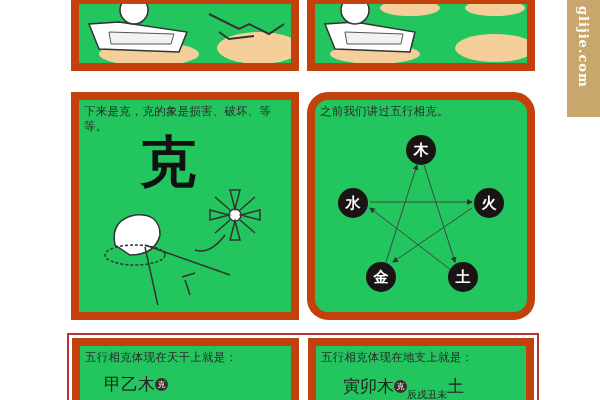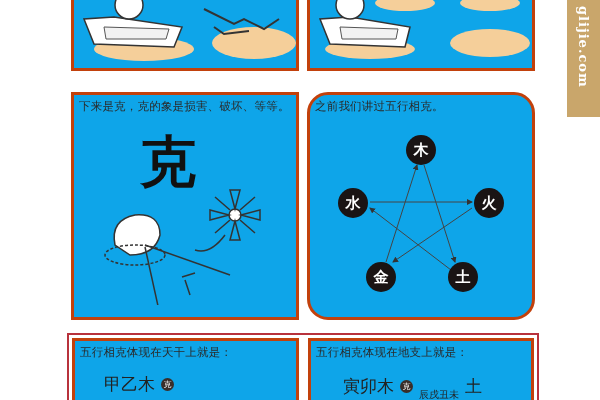--- a/index.html
+++ b/index.html
@@ -4,22 +4,22 @@
   <style>
     html, body { margin: 0; padding: 0; }
     body {
       width: 600px; height: 400px; overflow: hidden; position: relative;
       background: #ffffff;
       font-family: "DejaVu Sans", sans-serif;
       color: #222;
     }
     .panel {
       position: absolute;
-      border: 3px solid #c2410c;
-      background: #0ea5e9;
+      border: 8px solid #c2410c;
+      background: #22c55e;
       box-sizing: border-box;
       overflow: hidden;
     }
     .caption {
       position: absolute; left: 5px; top: 4px; right: 6px;
       font-size: 11.5px; line-height: 15px; color: #2a2a2a;
       letter-spacing: 0.2px;
     }
     .watermark {
       position: absolute; left: 567px; top: 0; width: 33px; height: 117px;
@@ -42,21 +42,21 @@
       color: #111;
     }
     .node {
       position: absolute; width: 30px; height: 30px; border-radius: 50%;
       background: #1a1414; color: #fff;
       font-family: "DejaVu Serif", serif; font-weight: bold; font-size: 15px;
       display: flex; align-items: center; justify-content: center;
     }
     .formula {
       position: absolute; top: 373px;
-      font-size: 17px; color: #222; display: flex; align-items: center; gap: 6px;
+      font-size: 17px; color: #222; display: flex; align-items: center; 
     }
     .ke-badge {
       width: 13px; height: 13px; border-radius: 50%; background: #3a2e2a;
       color: #fff; font-size: 8px; display: inline-flex; align-items: center; justify-content: center;
     }
     .stack { display: inline-flex; flex-direction: row; line-height: 15px; font-size: 10px; margin-top: 16px; }
   </style>
 </head>
 <body>
 

